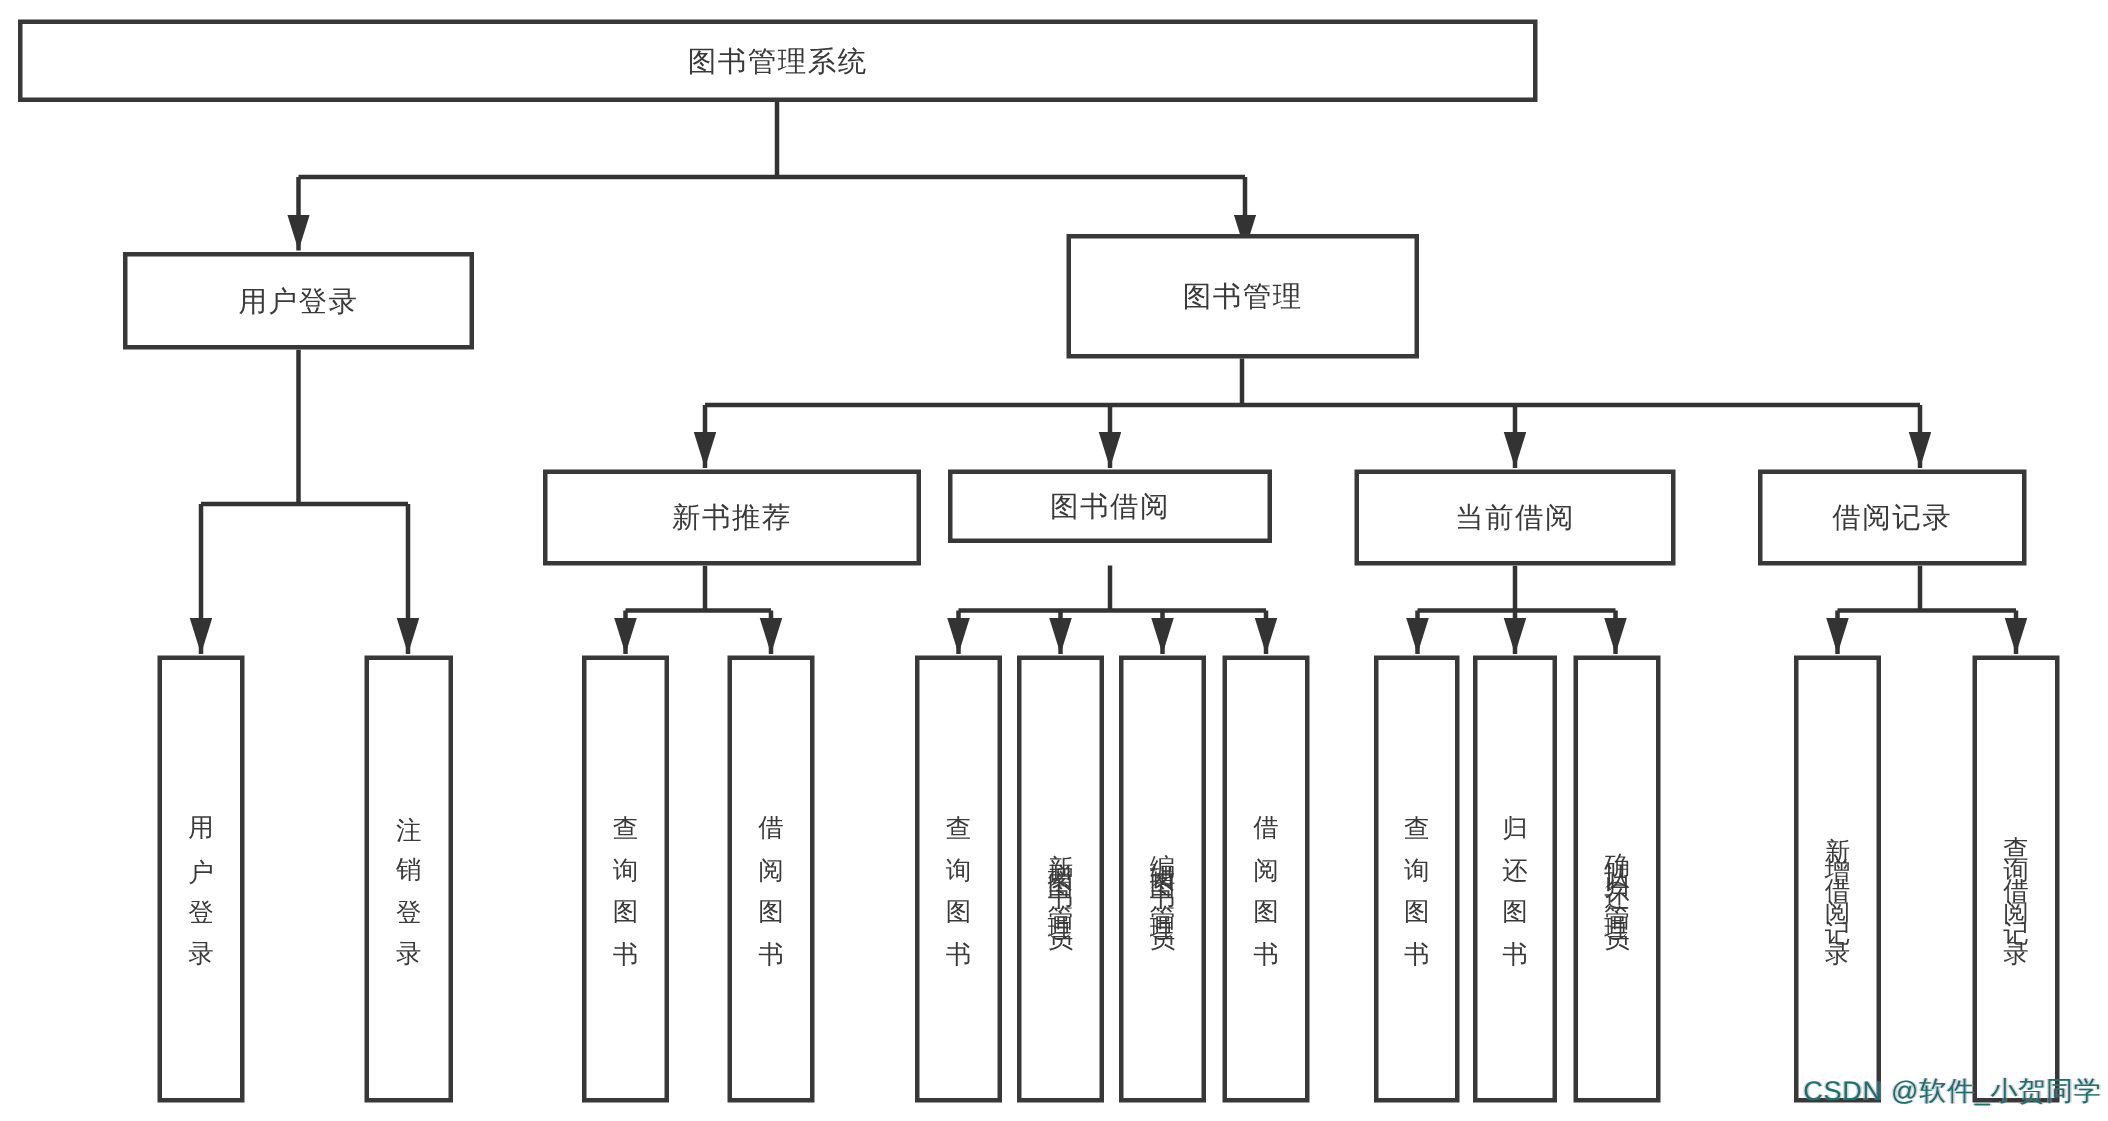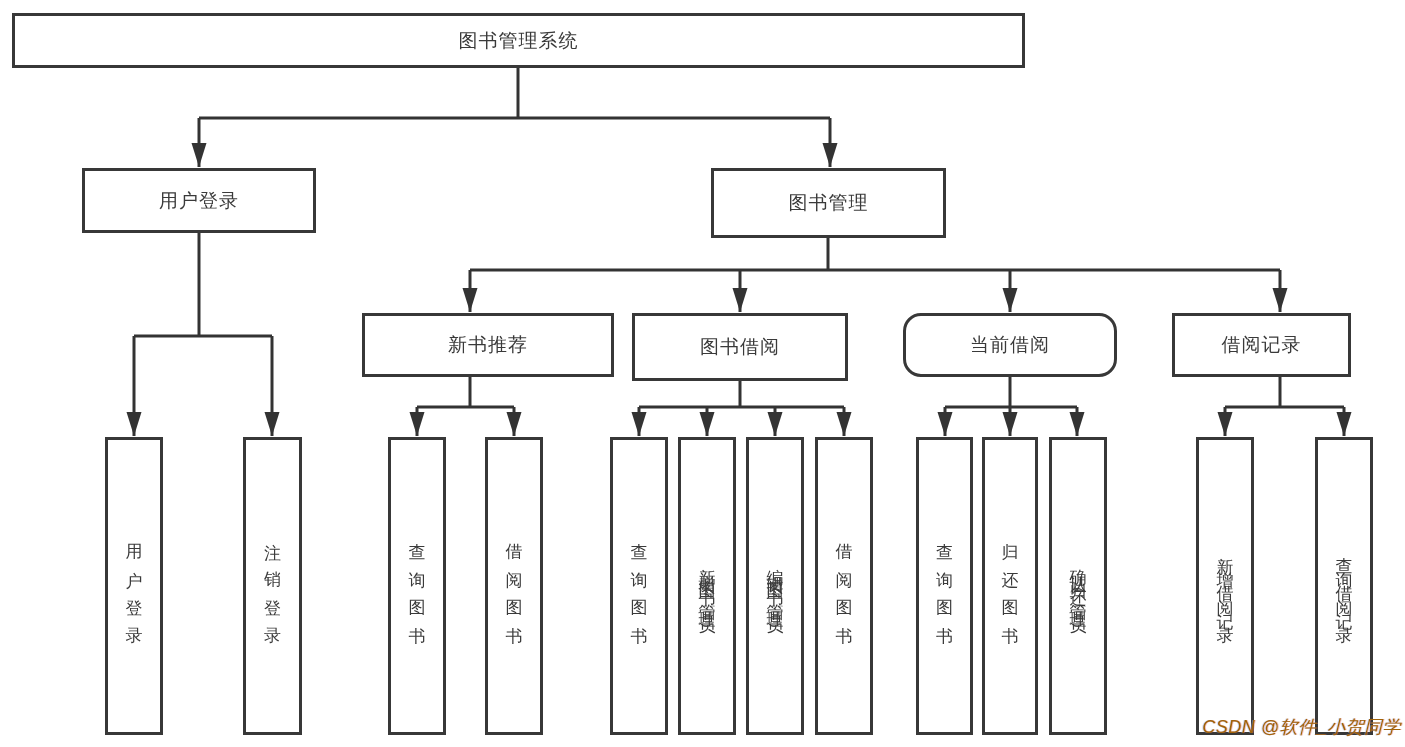--- a/index.html
+++ b/index.html
@@ -47,25 +47,24 @@
     text-orientation: mixed;
     line-height: 1;
     white-space: nowrap;
     color: #3a3a3a;
   }
   .watermark {
     position: absolute;
     right: 4px;
     top: 715px;
     font-size: 18px;
-    color: #a16207;
+    color: #0f766e;
     letter-spacing: 0.5px;
     text-shadow: 1px 0 0 rgba(224,120,120,0.45), -1px 0 0 rgba(150,170,230,0.45);
     white-space: nowrap;
-    font-style: italic;
   }
 </style>
 </head>
 <body>
 
 <div class="stage">
 
   <svg class="wires" width="1405" height="747" viewBox="0 0 1405 747" xmlns="http://www.w3.org/2000/svg">
     <defs>
       <marker id="arr" markerUnits="userSpaceOnUse" markerWidth="26" markerHeight="18" refX="24" refY="7.5" orient="auto">
@@ -116,31 +115,31 @@
     </g>
   </svg>
 
   <div class="node h" style="left:12px; top:13px; width:1013px; height:55px;">
     <span>图书管理系统</span>
   </div>
 
   <div class="node h" style="left:82px; top:168px; width:234px; height:65px;">
     <span>用户登录</span>
   </div>
-  <div class="node h" style="left:711px; top:168px; width:235px; height:70px;">
+  <div class="node h" style="left:711px; top:156px; width:235px; height:83px;">
     <span>图书管理</span>
   </div>
 
   <div class="node h" style="left:362px; top:313px; width:252px; height:64px;">
     <span>新书推荐</span>
   </div>
-  <div class="node h" style="left:632px; top:313px; width:216px; height:68px;">
+  <div class="node h" style="left:632px; top:313px; width:216px; height:49px;">
     <span>图书借阅</span>
   </div>
-  <div class="node h" style="left:903px; top:313px; width:214px; height:64px;border-radius:18px;">
+  <div class="node h" style="left:903px; top:313px; width:214px; height:64px;">
     <span>当前借阅</span>
   </div>
   <div class="node h" style="left:1172px; top:313px; width:179px; height:64px;">
     <span>借阅记录</span>
   </div>
 
   <div class="node leaf" style="left:105px; top:437px; width:58px; height:298px;">
     <span class="vtext" style="letter-spacing: 28px;">用户登录</span>
   </div>
   <div class="node leaf" style="left:243px; top:437px; width:59px; height:298px;">

